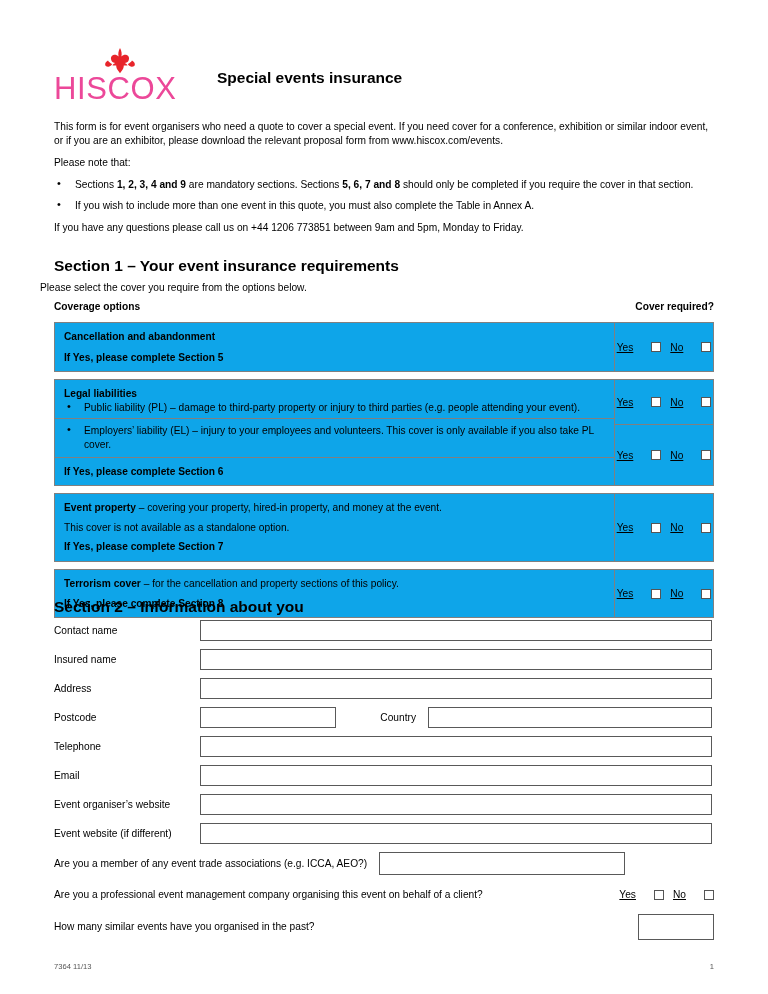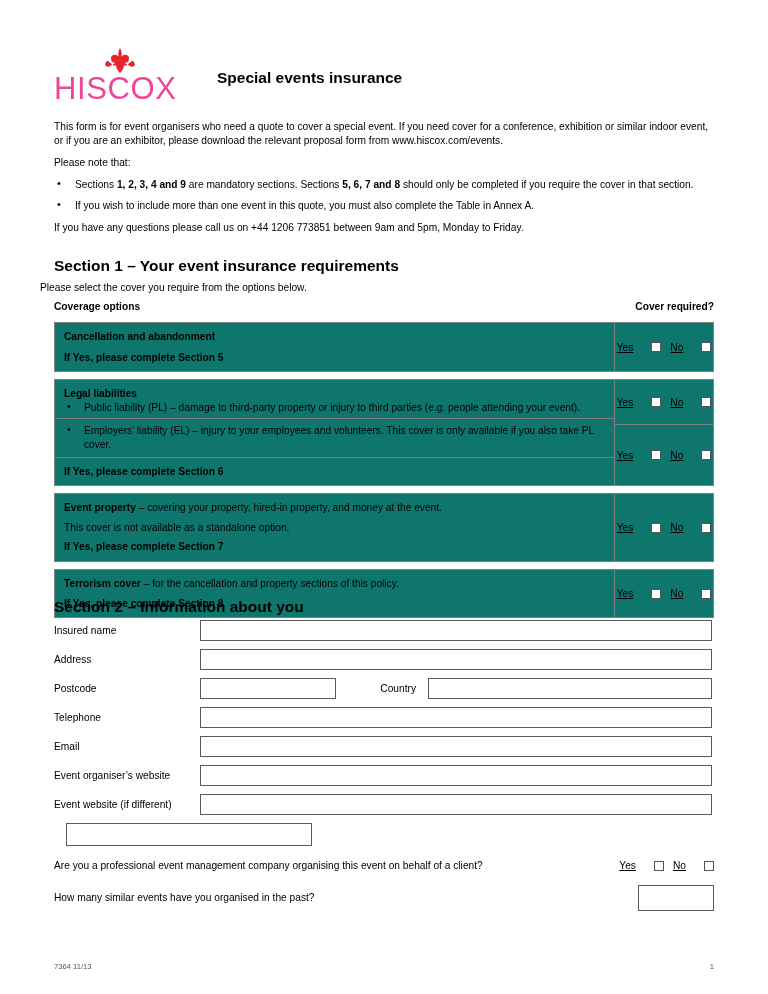--- a/index.html
+++ b/index.html
@@ -141,21 +141,21 @@
   .cov-tables {
     position: absolute;
     left: 54px;
     top: 322px;
     width: 660px;
   }
   .cov-block {
     display: flex;
     border: 1px solid #808080;
     margin-bottom: 7px;
-    background: #0f766e;
+    background: #0ea5e9;
     box-sizing: border-box;
   }
   .cov-left {
     flex: 1 1 auto;
     border-right: 1px solid #808080;
     box-sizing: border-box;
   }
   .cov-right {
     width: 98px;
     flex: 0 0 98px;
@@ -430,20 +430,24 @@
         </div>
       </div>
     </div>
 
   </div>
 
   <div class="section-head" style="top:597px;">Section 2 – Information about you</div>
 
   <div class="form2">
 
+    <div class="frow">
+      <div class="flabel">Contact name</div>
+      <div class="fbox wide"></div>
+    </div>
 
     <div class="frow">
       <div class="flabel">Insured name</div>
       <div class="fbox wide"></div>
     </div>
 
     <div class="frow">
       <div class="flabel">Address</div>
       <div class="fbox wide"></div>
     </div>
@@ -469,20 +473,21 @@
       <div class="flabel">Event organiser’s website</div>
       <div class="fbox wide"></div>
     </div>
 
     <div class="frow">
       <div class="flabel">Event website (if different)</div>
       <div class="fbox wide"></div>
     </div>
 
     <div class="qrow" style="margin-top:4px;">
+      <div class="qtext">Are you a member of any event trade associations (e.g. ICCA, AEO?)</div>
       <div class="fbox assoc"></div>
     </div>
 
     <div class="qrow spread" style="margin-top:6px;">
       <div class="qtext">Are you a professional event management company organising this event on behalf of a client?</div>
       <div class="yn-inline">
         <span class="yn-item">
             <span>Yes</span>
             <span class="chk"></span>
           </span>

